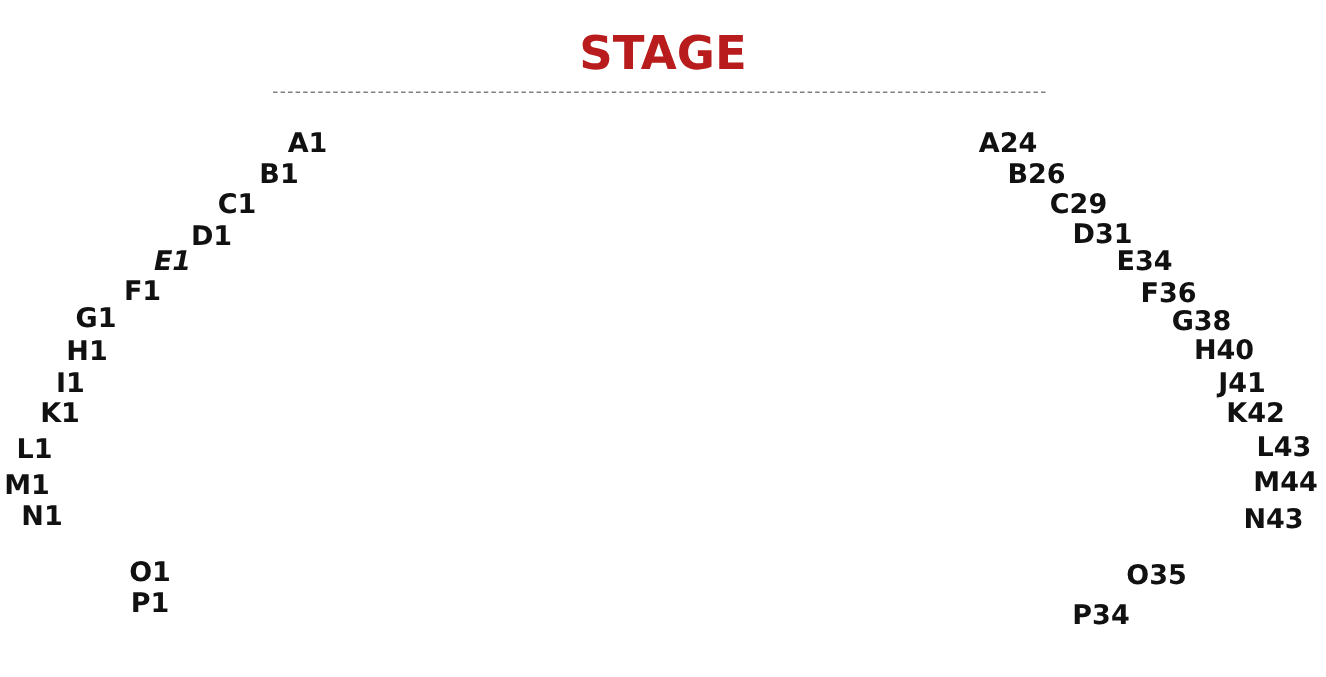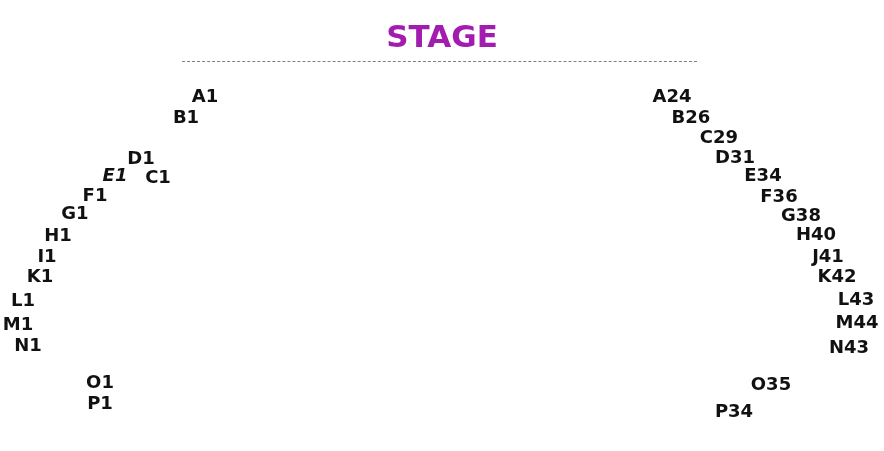--- a/index.html
+++ b/index.html
@@ -46,30 +46,30 @@
       color: #111111;
       transform: translate(-50%, -50%);
       white-space: nowrap;
       cursor: pointer;
     }
   </style>
 </head>
 <body>
 
 <div id="seating-chart">
-  <div class="stage-title" style="color: #a21caf;">STAGE</div>
+  <div class="stage-title" style="color: #b91c1c;">STAGE</div>
   <div class="stage-line" style="left: 182px; width: 515px; border-top-color: rgb(128, 128, 128);"></div>
   <div id="left-seats">
       <span class="seat-label" style="left: 205px; top: 96px;">A1</span>
       <span class="seat-label" style="left: 186px; top: 117px;">B1</span>
-      <span class="seat-label" style="left: 158px; top: 137px; margin-top: 40px;">C1</span>
+      <span class="seat-label" style="left: 158px; top: 137px;">C1</span>
       <span class="seat-label" style="left: 141px; top: 158px;">D1</span>
       <span class="seat-label" style="left: 115px; top: 175px; font-style: italic;">E1</span>
       <span class="seat-label" style="left: 95px; top: 195px;">F1</span>
-      <span class="seat-label" style="left: 75px; top: 213px;">G1</span>
+      <span class="seat-label" style="left: 64px; top: 213px;">G1</span>
       <span class="seat-label" style="left: 58px; top: 235px;">H1</span>
       <span class="seat-label" style="left: 47px; top: 256px;">I1</span>
       <span class="seat-label" style="left: 40px; top: 276px;">K1</span>
       <span class="seat-label" style="left: 23px; top: 300px;">L1</span>
       <span class="seat-label" style="left: 18px; top: 324px;">M1</span>
       <span class="seat-label" style="left: 28px; top: 345px;">N1</span>
       <span class="seat-label" style="left: 100px; top: 382px;">O1</span>
       <span class="seat-label" style="left: 100px; top: 403px;">P1</span>
     </div>
   <div id="right-seats">

